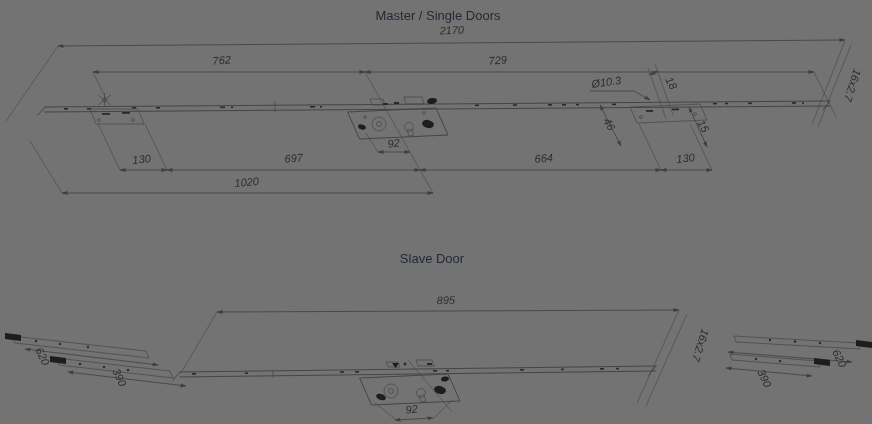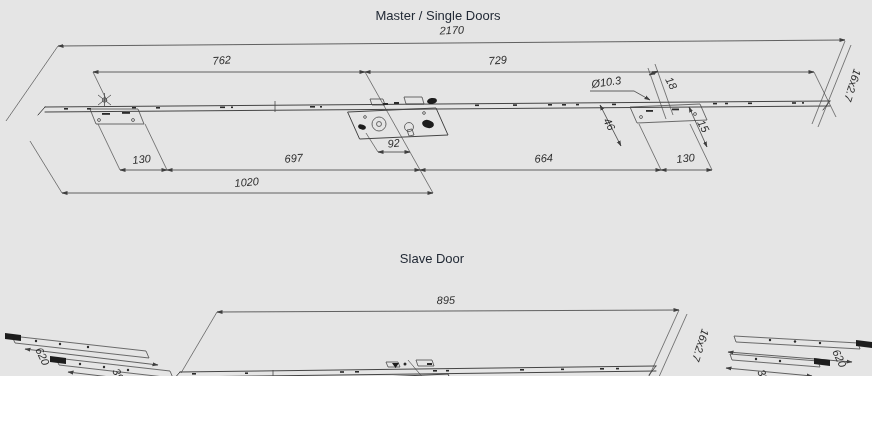--- a/index.html
+++ b/index.html
@@ -1,16 +1,16 @@
 <!DOCTYPE html>
 <html><head>
 <meta charset="utf-8">
 <style>
   html,body{margin:0;padding:0;background:#ffffff;}
-  .page{position:relative;width:872px;height:376px;background:#e5e5e5;overflow:hidden;
+  .page{position:relative;width:872px;height:424px;background:#737373;overflow:hidden;
         font-family:"Liberation Sans",sans-serif;}
   svg{display:block;}
   .geo{stroke:#454545;stroke-width:1;fill:none;stroke-linecap:round;}
   .geo-thin{stroke:#4a4a4a;stroke-width:.8;fill:none;}
   .dim{stroke:#3f3f3f;stroke-width:.8;fill:none;}
   .ext{stroke:#4a4a4a;stroke-width:.7;fill:none;}
   .dark{fill:#1d1d1d;stroke:none;}
   .mark{fill:#2a2a2a;stroke:none;}
   .dimtxt{font:italic 11px "Liberation Sans",sans-serif;fill:#2d2d2d;}
   .titletxt{font:13px "Liberation Sans",sans-serif;fill:#222a36;}

